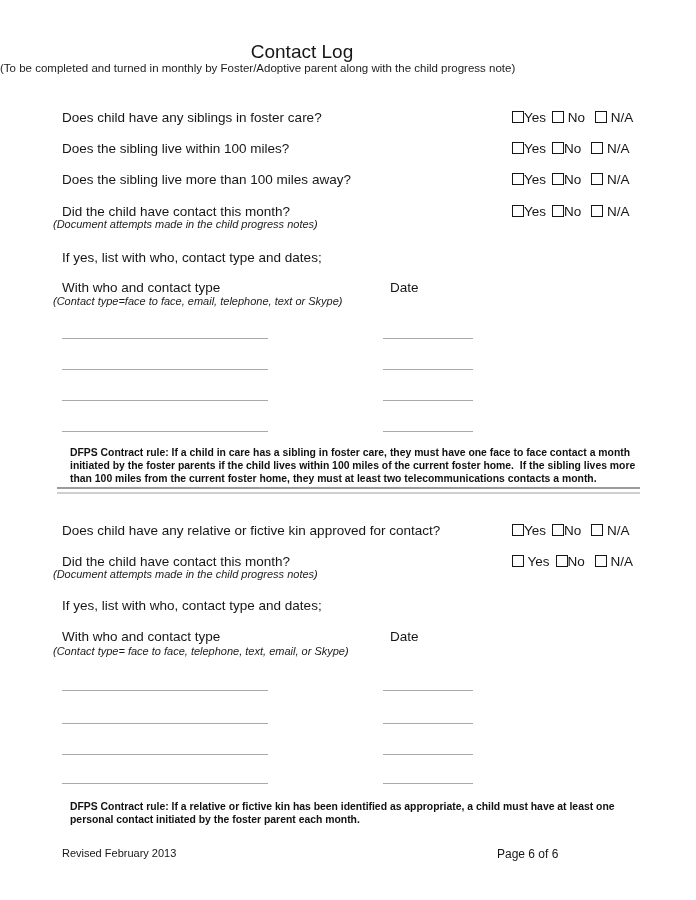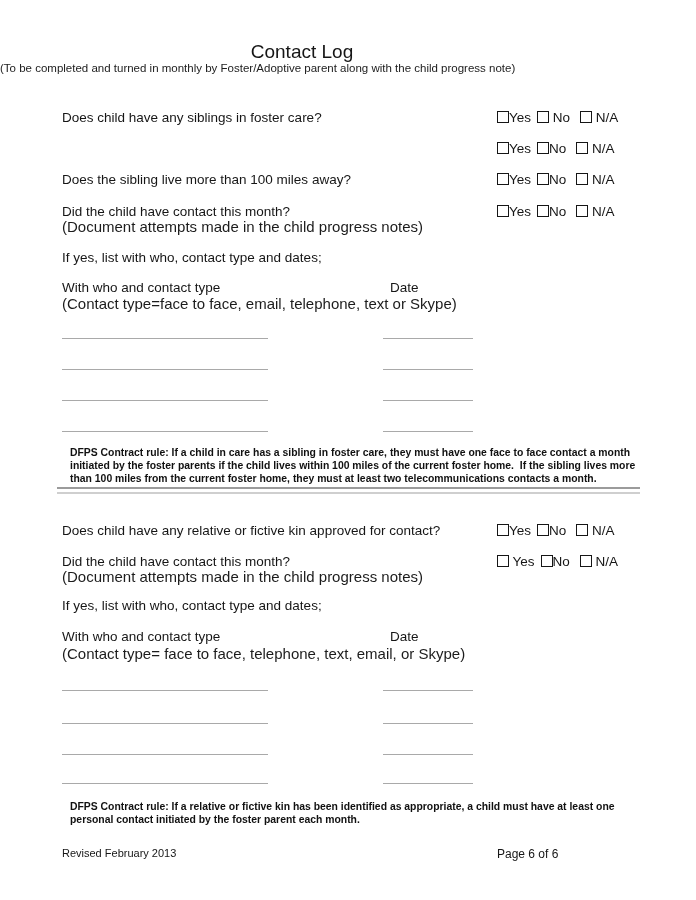--- a/index.html
+++ b/index.html
@@ -19,25 +19,25 @@
   }
   .subtitle{
     position:absolute; top:62px; left:0; width:696px;
     text-align:left; font-size:11.5px; color:#1c1c1c;
   }
   .qtext{
     position:absolute; left:62px;
     font-size:13.5px; white-space:pre;
   }
   .qnote{
-    position:absolute; left:62px;
-    font-size:15px; color:#1c1c1c; white-space:pre;
+    position:absolute; left:53px;
+    font-size:11px; font-style:italic; color:#1c1c1c; white-space:pre;
   }
   .answers{
-    position:absolute; left:497px;
+    position:absolute; left:512px;
     font-size:13.5px; white-space:nowrap;
   }
   .opt{display:inline-block; margin-left:6px;}
   .opt:first-child{margin-left:0;}
   .gap-lg{margin-left:10px;}
   .cb{
     display:inline-block; width:10px; height:10px;
     border:1.5px solid #161616; background:#fff;
     vertical-align:-1px;
   }
@@ -75,20 +75,21 @@
 <div class="page">
 
   <h1 class="title">Contact Log</h1>
   <div class="subtitle">(To be completed and turned in monthly by Foster/Adoptive parent along with the child progress note)</div>
 
   <div class="qtext" style="top:110px">Does child have any siblings in foster care?</div>
   <div class="answers" style="top:110px">
     <span class="opt"><span class="cb"></span><span class="opt-label">Yes</span></span><span class="opt"><span class="cb"></span><span class="opt-label"> No</span></span><span class="opt gap-lg"><span class="cb"></span><span class="opt-label"> N/A</span></span>
   </div>
 
+  <div class="qtext" style="top:141px">Does the sibling live within 100 miles?</div>
   <div class="answers" style="top:141px">
     <span class="opt"><span class="cb"></span><span class="opt-label">Yes</span></span><span class="opt"><span class="cb"></span><span class="opt-label">No</span></span><span class="opt gap-lg"><span class="cb"></span><span class="opt-label"> N/A</span></span>
   </div>
 
   <div class="qtext" style="top:172px">Does the sibling live more than 100 miles away?</div>
   <div class="answers" style="top:172px">
     <span class="opt"><span class="cb"></span><span class="opt-label">Yes</span></span><span class="opt"><span class="cb"></span><span class="opt-label">No</span></span><span class="opt gap-lg"><span class="cb"></span><span class="opt-label"> N/A</span></span>
   </div>
 
   <div class="qtext" style="top:204px">Did the child have contact this month?</div>

